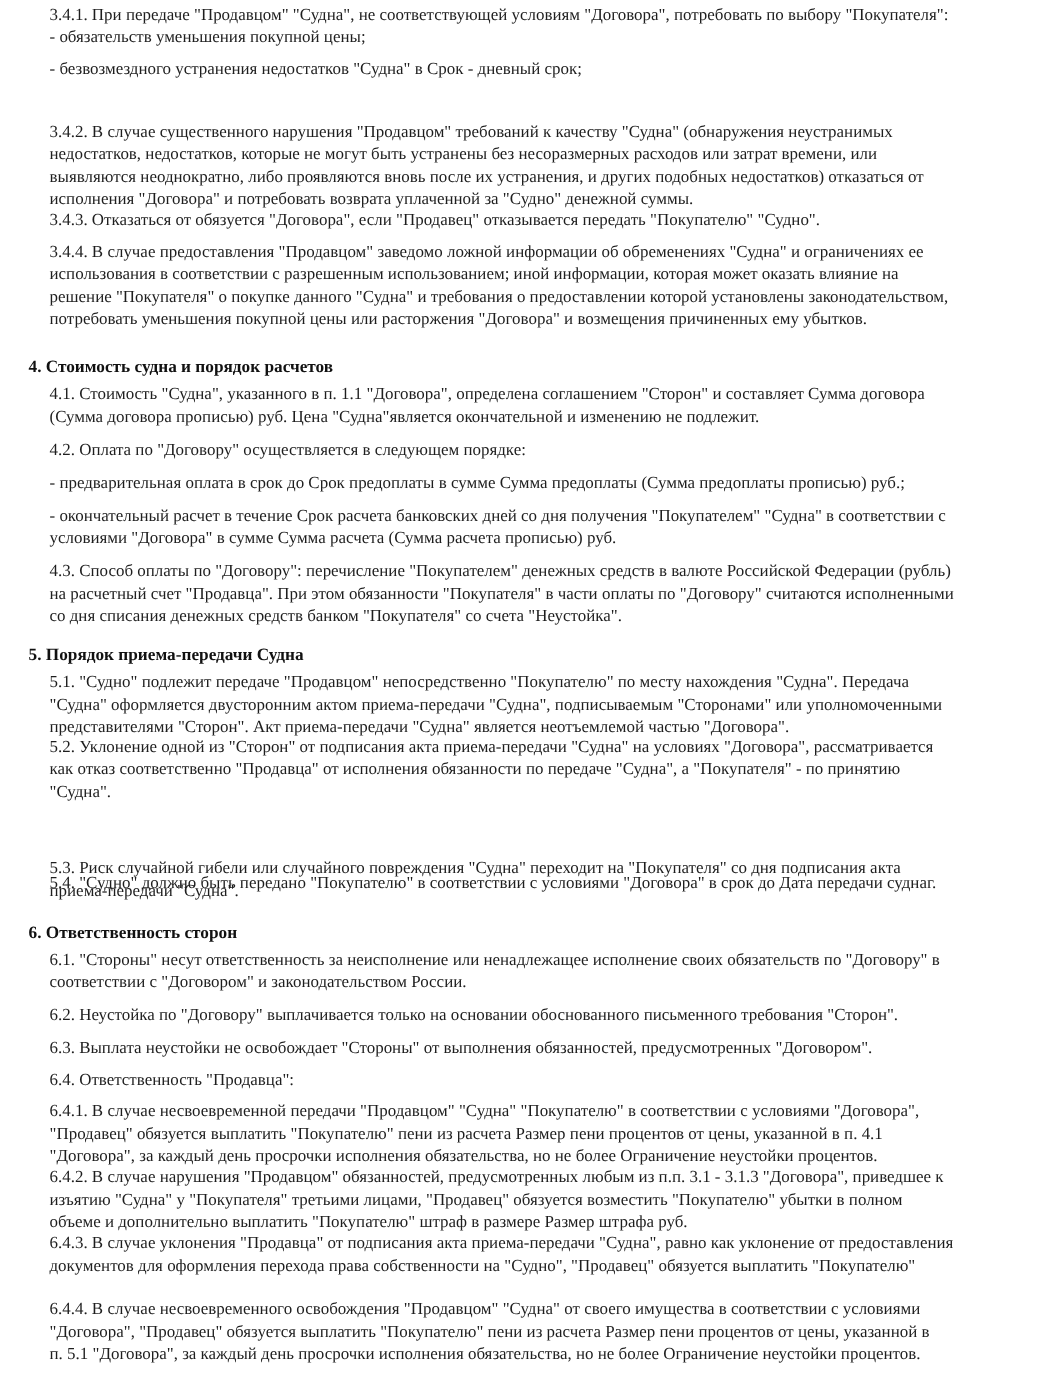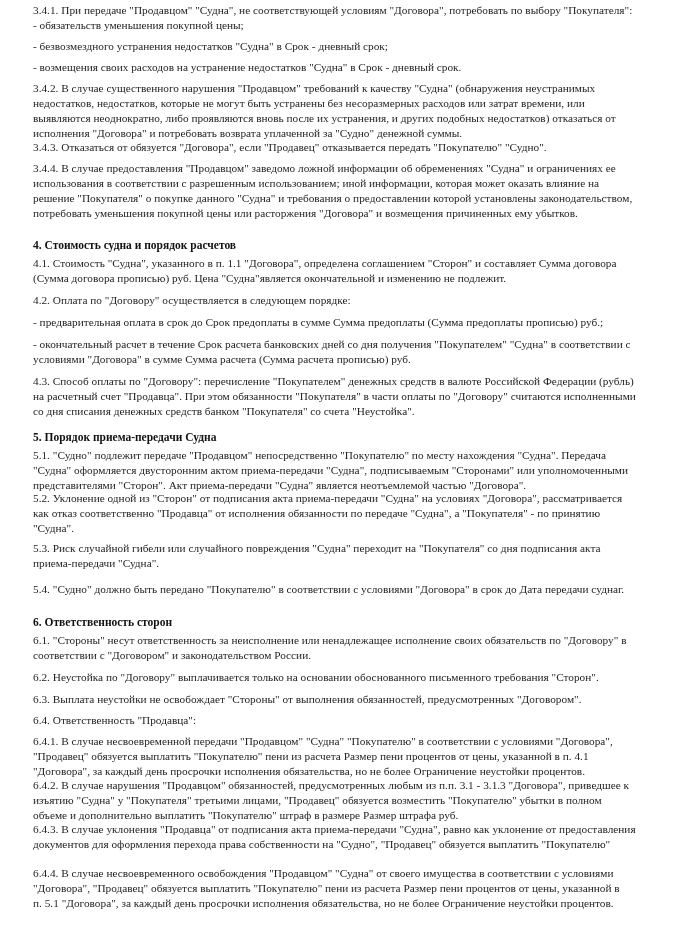--- a/index.html
+++ b/index.html
@@ -1,37 +1,34 @@
 <!DOCTYPE html>
 <html><head>
 <meta charset="utf-8">
 <style>
   html, body { margin: 0; padding: 0; background: #ffffff; }
   body { width: 700px; height: 925px; position: relative; overflow: hidden; }
   .page { position: absolute; left: 0; top: 0; width: 700px; height: 925px; background: #fff; }
   .p { position: absolute; left: 33px; width: 660px; font-family: "Liberation Serif", "DejaVu Serif", serif; font-size: 11.3px; line-height: 15px; color: #1e1e1e; white-space: nowrap; }
   .p .ln { display: block; height: 15px; }
-  .h { position: absolute; left: 33px; font-family: "Liberation Serif", "DejaVu Serif", serif; font-size: 11.5px; line-height: 15px; font-weight: bold; color: #111; white-space: nowrap; }
+  .h { position: absolute; left: 19px; font-family: "Liberation Serif", "DejaVu Serif", serif; font-size: 11.5px; line-height: 15px; font-weight: bold; color: #111; white-space: nowrap; }
 </style>
 </head>
 <body>
 
 <div class="page">
 
   <div class="p" style="top:3px">
     <span class="ln">3.4.1. При передаче "Продавцом" "Судна", не соответствующей условиям "Договора", потребовать по выбору "Покупателя":</span>
   </div>
   <div class="p" style="top:18px">
     <span class="ln">- обязательств уменьшения покупной цены;</span>
   </div>
   <div class="p" style="top:39px">
     <span class="ln">- безвозмездного устранения недостатков "Судна" в Срок - дневный срок;</span>
-  </div>
-  <div class="p" style="top:60px">
-    <span class="ln">- возмещения своих расходов на устранение недостатков "Судна" в Срок - дневный срок.</span>
   </div>
 
   <div class="p" style="top:81px">
     <span class="ln">3.4.2. В случае существенного нарушения "Продавцом" требований к качеству "Судна" (обнаружения неустранимых</span>
     <span class="ln">недостатков, недостатков, которые не могут быть устранены без несоразмерных расходов или затрат времени, или</span>
     <span class="ln">выявляются неоднократно, либо проявляются вновь после их устранения, и других подобных недостатков) отказаться от</span>
     <span class="ln">исполнения "Договора" и потребовать возврата уплаченной за "Судно" денежной суммы.</span>
   </div>
 
   <div class="p" style="top:140px">
@@ -76,21 +73,21 @@
     <span class="ln">"Судна" оформляется двусторонним актом приема-передачи "Судна", подписываемым "Сторонами" или уполномоченными</span>
     <span class="ln">представителями "Сторон". Акт приема-передачи "Судна" является неотъемлемой частью "Договора".</span>
   </div>
 
   <div class="p" style="top:491px">
     <span class="ln">5.2. Уклонение одной из "Сторон" от подписания акта приема-передачи "Судна" на условиях "Договора", рассматривается</span>
     <span class="ln">как отказ соответственно "Продавца" от исполнения обязанности по передаче "Судна", а "Покупателя" - по принятию</span>
     <span class="ln">"Судна".</span>
   </div>
 
-  <div class="p" style="top:541px">
+  <div class="p" style="top:572px">
     <span class="ln">5.3. Риск случайной гибели или случайного повреждения "Судна" переходит на "Покупателя" со дня подписания акта</span>
     <span class="ln">приема-передачи "Судна".</span>
   </div>
 
   <div class="p" style="top:582px">
     <span class="ln">5.4. "Судно" должно быть передано "Покупателю" в соответствии с условиями "Договора" в срок до Дата передачи суднаг.</span>
   </div>
 
   <div class="h" style="top:615px">6. Ответственность сторон</div>
 

